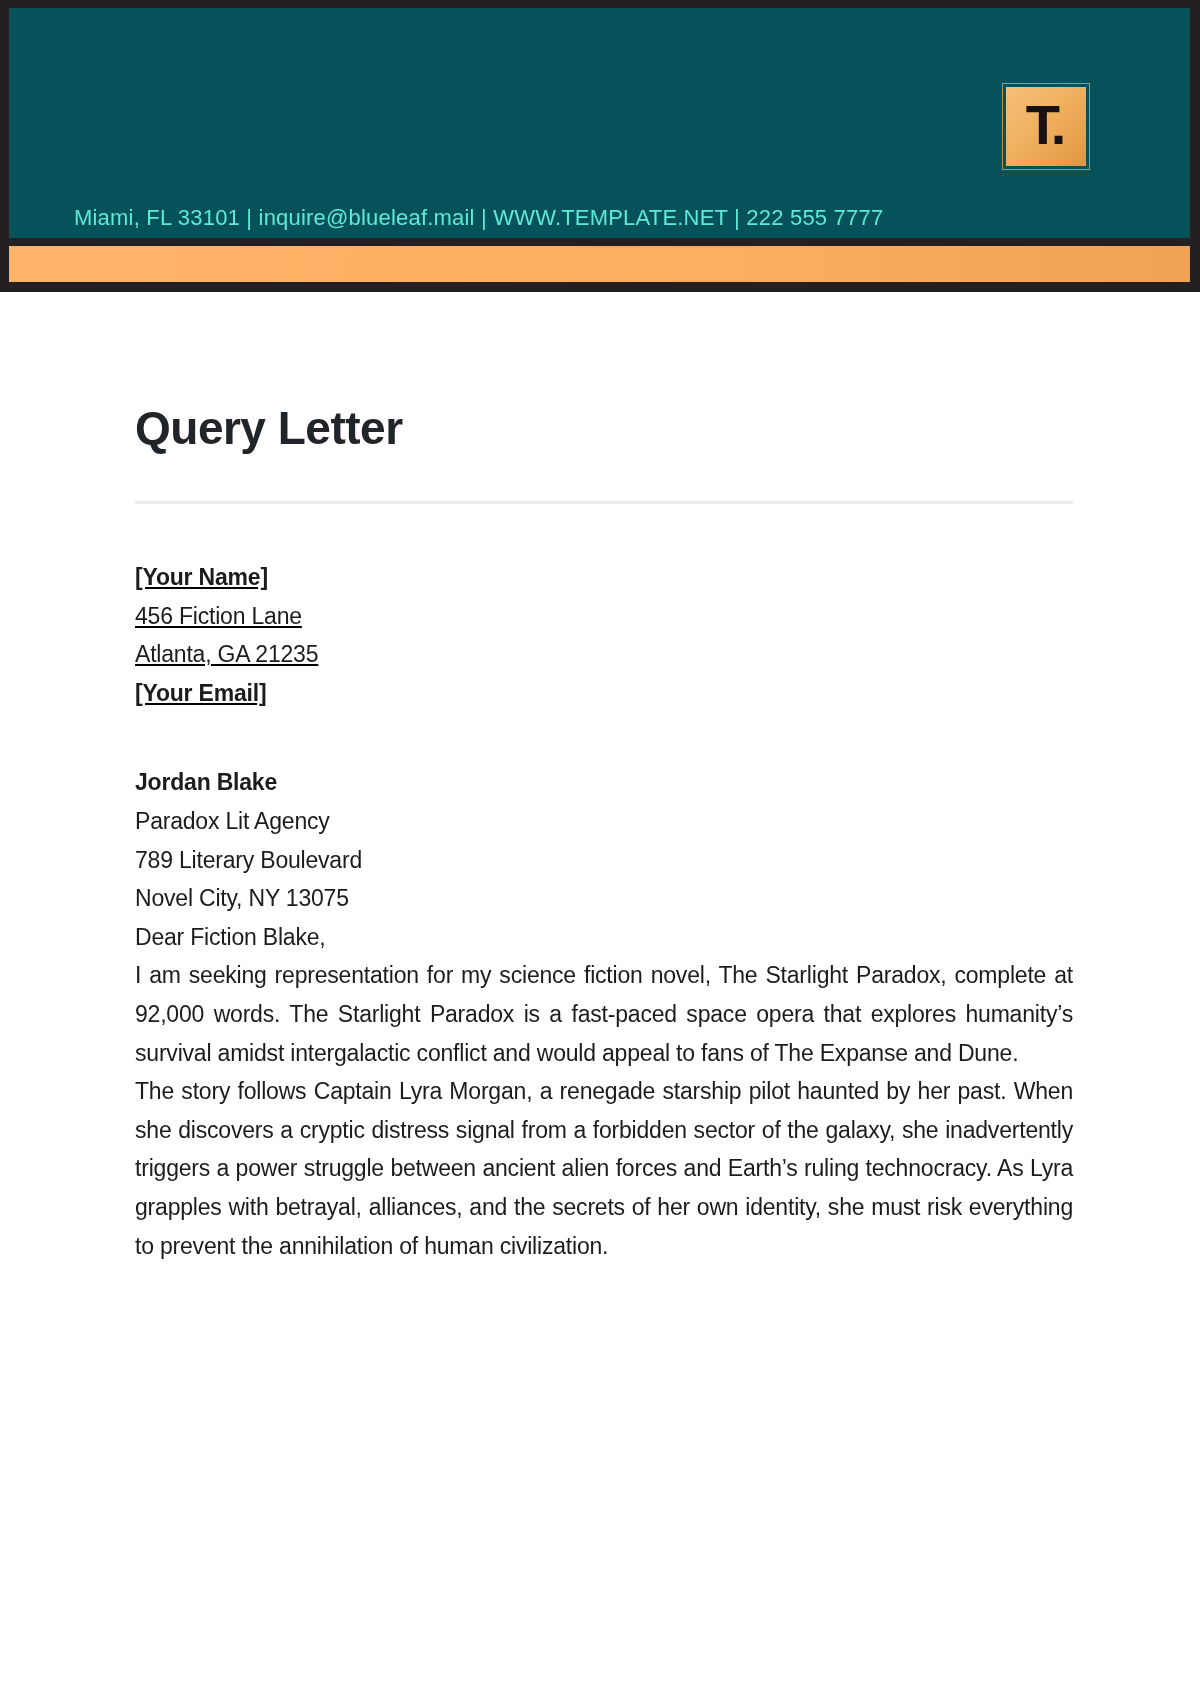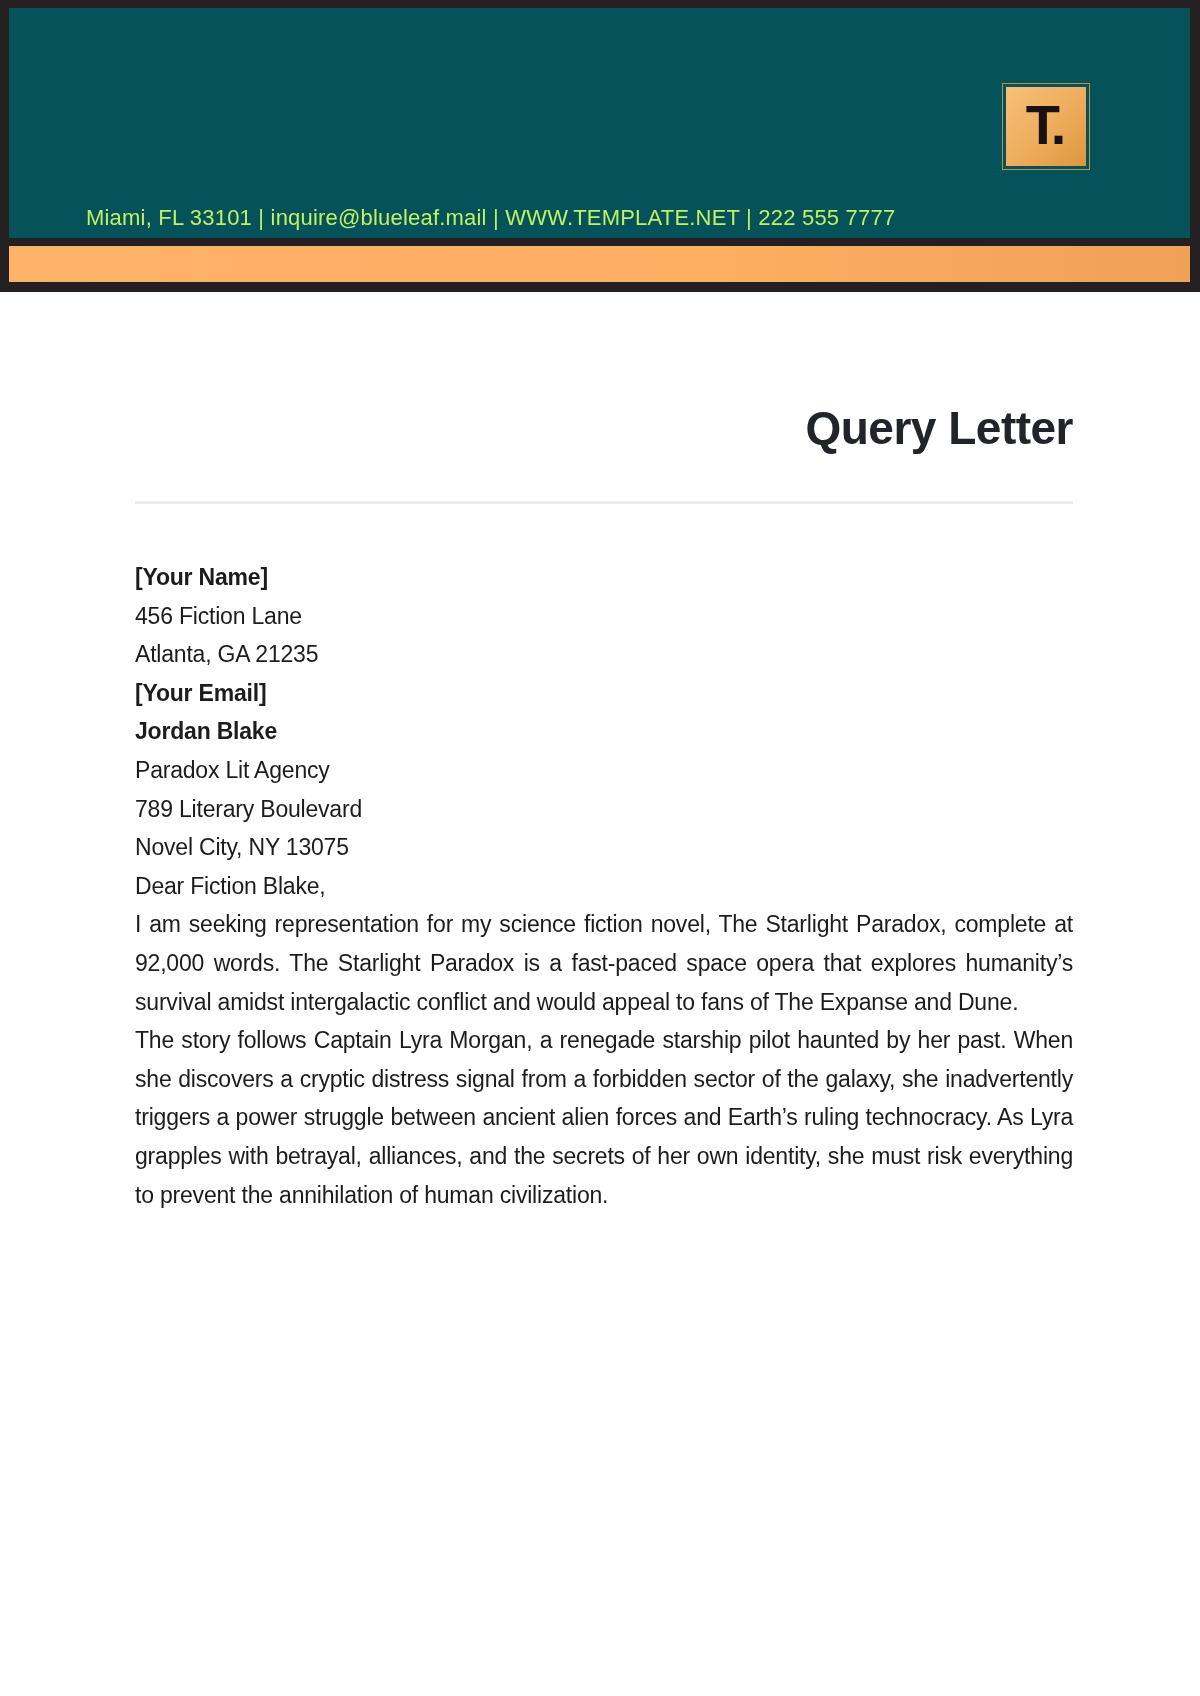--- a/index.html
+++ b/index.html
@@ -55,59 +55,59 @@
     font-size: 56px;
     font-weight: 700;
     color: #181312;
     letter-spacing: -3px;
     line-height: 1;
     padding-bottom: 4px;
     padding-right: 3px;
   }
   .contact-line {
     position: absolute;
-    left: 77px;
+    left: 65px;
     top: 198px;
     font-size: 22px;
     line-height: 24px;
-    color: #bef264;
+    color: #5eead4;
     letter-spacing: 0.2px;
     white-space: nowrap;
   }
 
   
   .letter {
     padding: 0 127px 0 135px;
   }
   .page-title {
     margin: 109px 0 0 0;
-    text-align: right;
+    text-align: left;
     font-size: 46px;
     line-height: 54px;
     font-weight: 700;
     letter-spacing: -0.5px;
     color: #212429;
   }
   .divider {
     height: 3px;
     background: #ECECEC;
     border: none;
     margin: 46px 0 0 0;
   }
   .letter p {
     margin: 0;
     font-size: 23px;
     line-height: 38.6px;
     color: #1C1C1C;
     letter-spacing: -0.2px;
   }
   .bold { font-weight: 700; }
-  .sender-block     { margin-top: 54px; }
+  .sender-block     { margin-top: 54px; text-decoration: underline; }
   .date-line        { margin-top: 51px; }
-  .recipient-block  { }
+  .recipient-block  { margin-top: 51px; }
   .salutation-line  { margin-top: 51px; }
   .body-paragraph   { margin-top: 53px; text-align: justify; }
 </style>
 </head>
 <body>
 
 <div class="page">
 
   <header class="letterhead">
     <div class="teal-panel">

